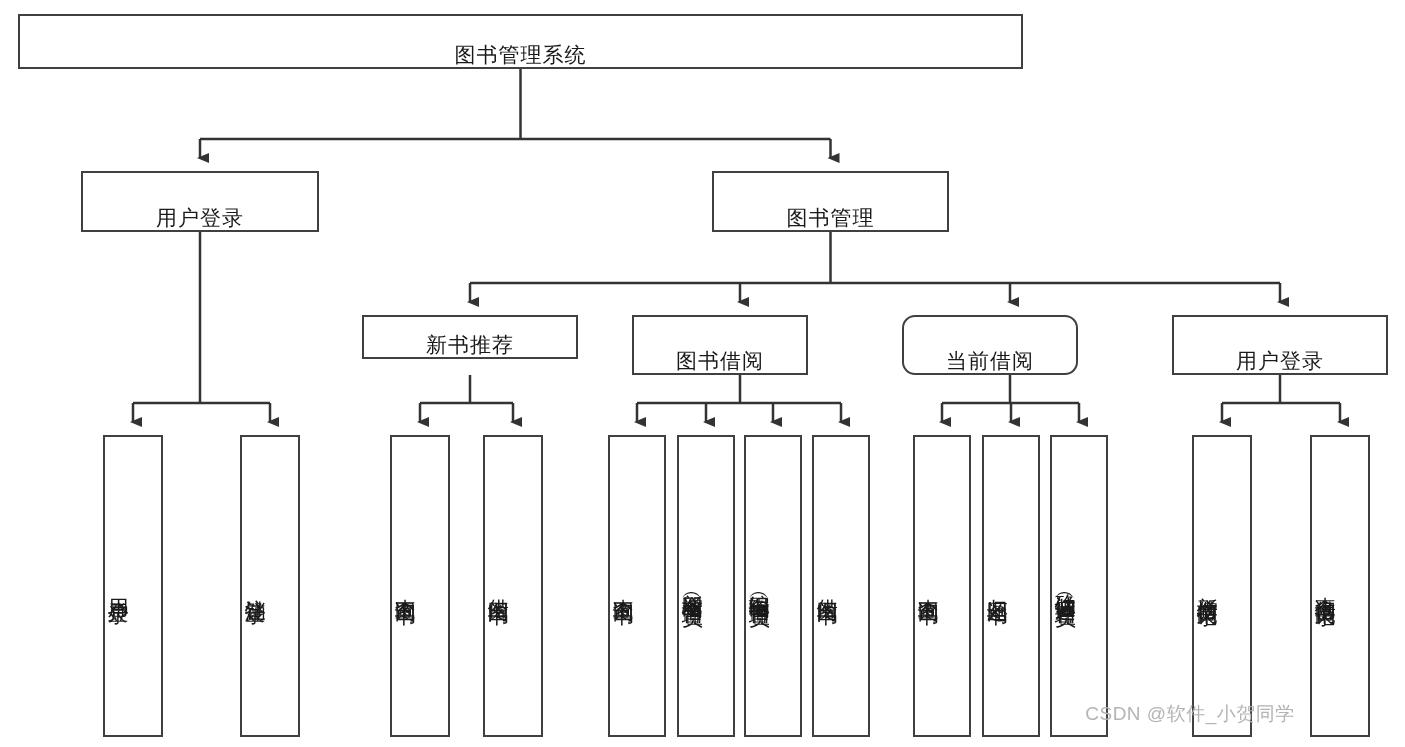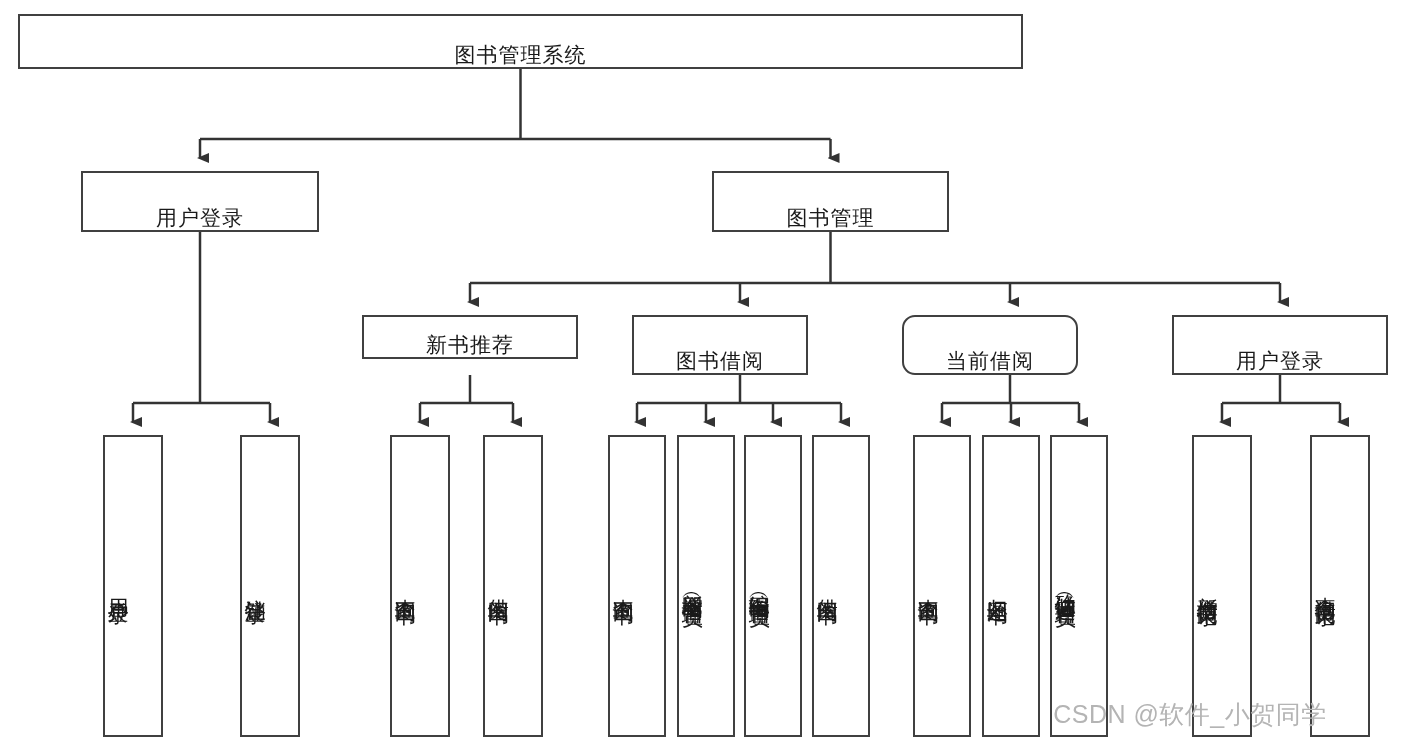--- a/index.html
+++ b/index.html
@@ -50,21 +50,21 @@
     position: absolute;
     left: 0;
     top: 0;
     width: 1405px;
     height: 747px;
     pointer-events: none;
   }
   .watermark {
     position: absolute;
     color: #b4b4b4;
-    font-size: 25px;
+    font-size: 19px;
     letter-spacing: 0.5px;
     white-space: nowrap;
   }
 </style>
 </head>
 <body>
 
 <div id="canvas">
   <svg class="edges" viewBox="0 0 1405 747" width="1405" height="747">
     <defs>

